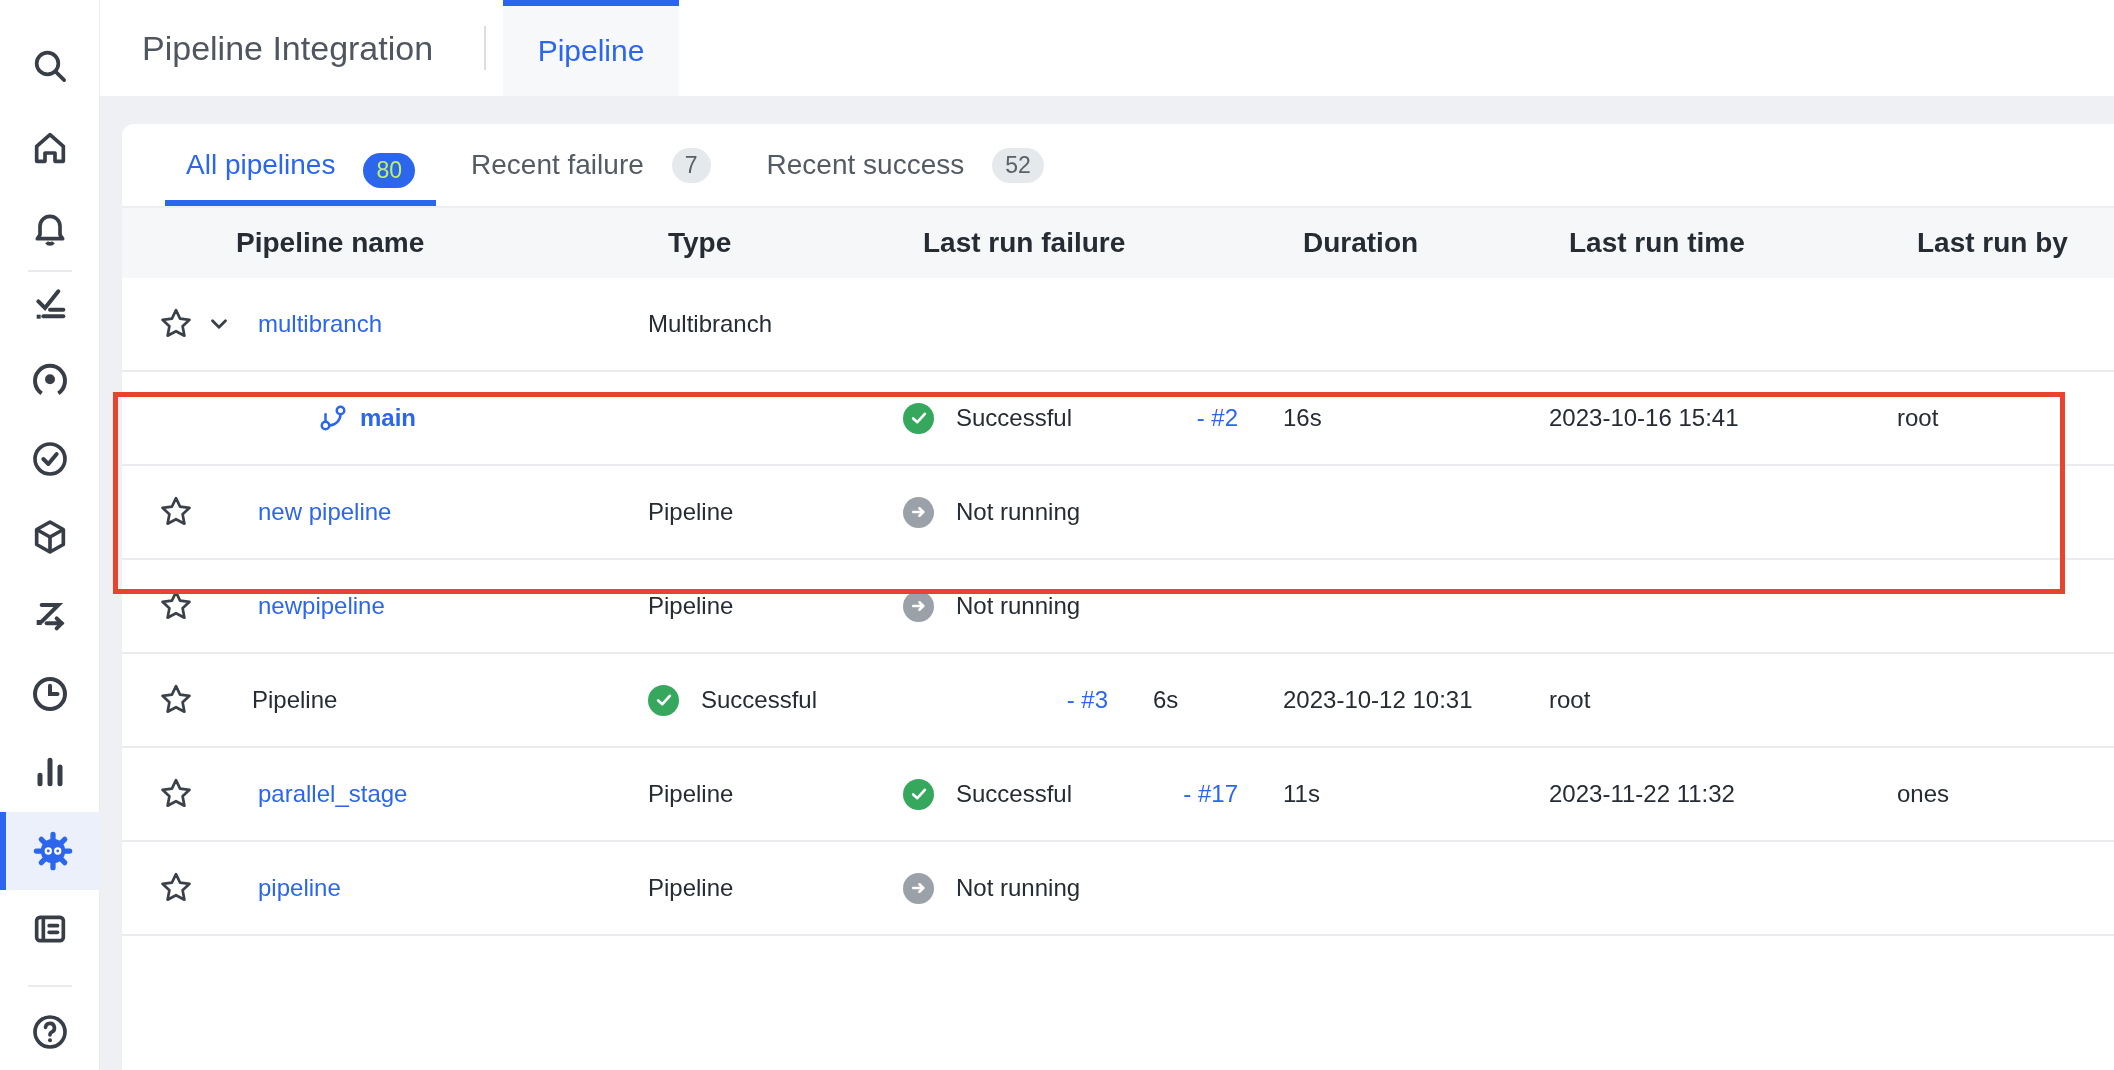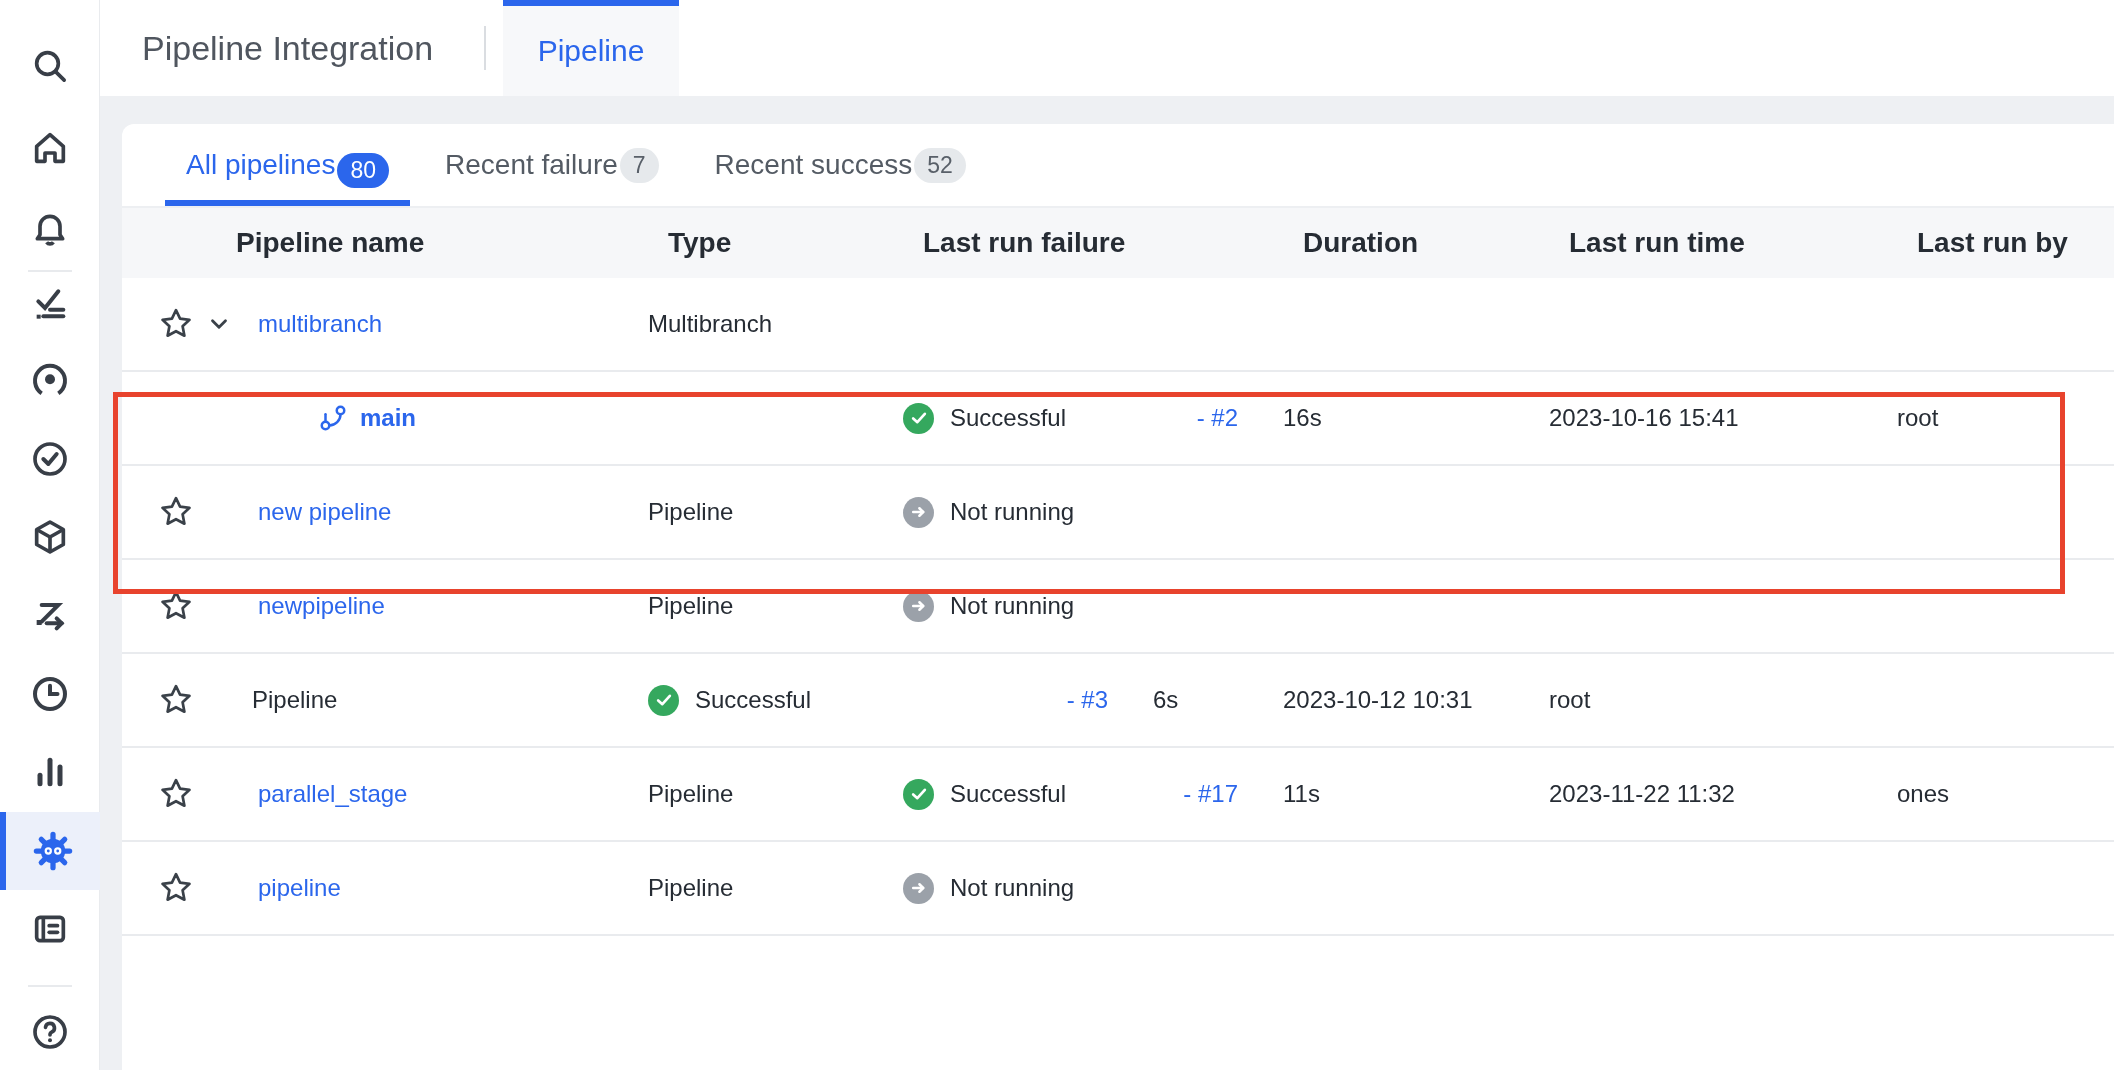--- a/index.html
+++ b/index.html
@@ -27,27 +27,27 @@
                 font-size:30px; color:#2b66ec; cursor:pointer; }
 
   
   .content { position:absolute; left:100px; top:96px; width:2014px; height:974px; background:#eef0f3; }
   .card { position:absolute; left:22px; top:28px; width:1992px; height:946px;
           background:#fff; border-radius:12px 0 0 0; }
 
   
   .tabs-row { position:relative; height:84px; display:flex; align-items:stretch;
               padding-left:43px; border-bottom:2px solid #edeff2; }
-  .tab { position:relative; display:flex; align-items:center; gap:2px;
+  .tab { position:relative; display:flex; align-items:center; gap:28px;
          padding:0 21px; margin-right:14px; font-size:28px; color:#545b64; cursor:pointer; white-space:nowrap; }
   .tab.active { color:#2b66ec; }
   .tab.active::after { content:""; position:absolute; left:0; right:0; bottom:0; height:6px; background:#2b66ec; }
   .badge { display:inline-block; padding:4px 13px; border-radius:999px; font-size:23px;
            background:#e6e9ec; color:#596069; }
-  .tab.active .badge { background:#2b66ec; color:#ffffff;margin-top:10px; }
+  .tab.active .badge { background:#2b66ec; color:#bef264;margin-top:10px; }
 
   
   .toolbar-row { position:relative; height:117px; }
   .search-box { position:absolute; left:1726px; top:29px; width:400px; height:53px;
                 border:2px solid #c9ced5; border-radius:27px; background:#fff;
                 display:flex; align-items:center; gap:10px; padding:0 8px 0 16px; }
   .search-box input { flex:1; border:none; outline:none; font-size:28px; color:#3a4048;
                       font-family:inherit; background:transparent; min-width:0; }
   .search-box input::placeholder { color:#9aa1a8; }
 
@@ -60,21 +60,21 @@
   .t-head .hc { padding-left:8px; white-space:nowrap;margin-left:20px; }
   .t-head .hc.first { grid-column:2; padding-left:0; }
   .t-row { height:94px; border-bottom:2px solid #e9ebee; font-size:24px; color:#262c34; }
   .cell { white-space:nowrap; overflow:hidden; }
   .star-cell { padding-left:36px; display:flex; align-items:center; }
   .chev-cell { display:flex; align-items:center; justify-content:center; }
   .name-cell { padding-left:14px; display:flex; align-items:center; gap:12px; }
   .name-cell.child { padding-left:74px;font-weight:bold; }
   .link { color:#2b66ec; text-decoration:none; cursor:pointer; }
   .type-cell { padding-left:8px; }
-  .status-cell { padding-left:8px; display:flex; align-items:center; gap:16px; }
+  .status-cell { padding-left:8px; display:flex; align-items:center; gap:22px; }
   .status-dot { width:31px; height:31px; border-radius:50%; display:none;
                 align-items:center; justify-content:center; flex:0 0 31px; }
   .status-dot.green { background:#35a85e; }
   .status-dot.gray  { background:#9ba1a9; }
   .status-cell.success .status-dot.green { display:flex; }
   .status-cell.not-running .status-dot.gray { display:flex; }
   .run-cell { text-align:right; padding-right:37px; }
   .dur-cell, .time-cell, .by-cell { padding-left:8px; }
 
   

